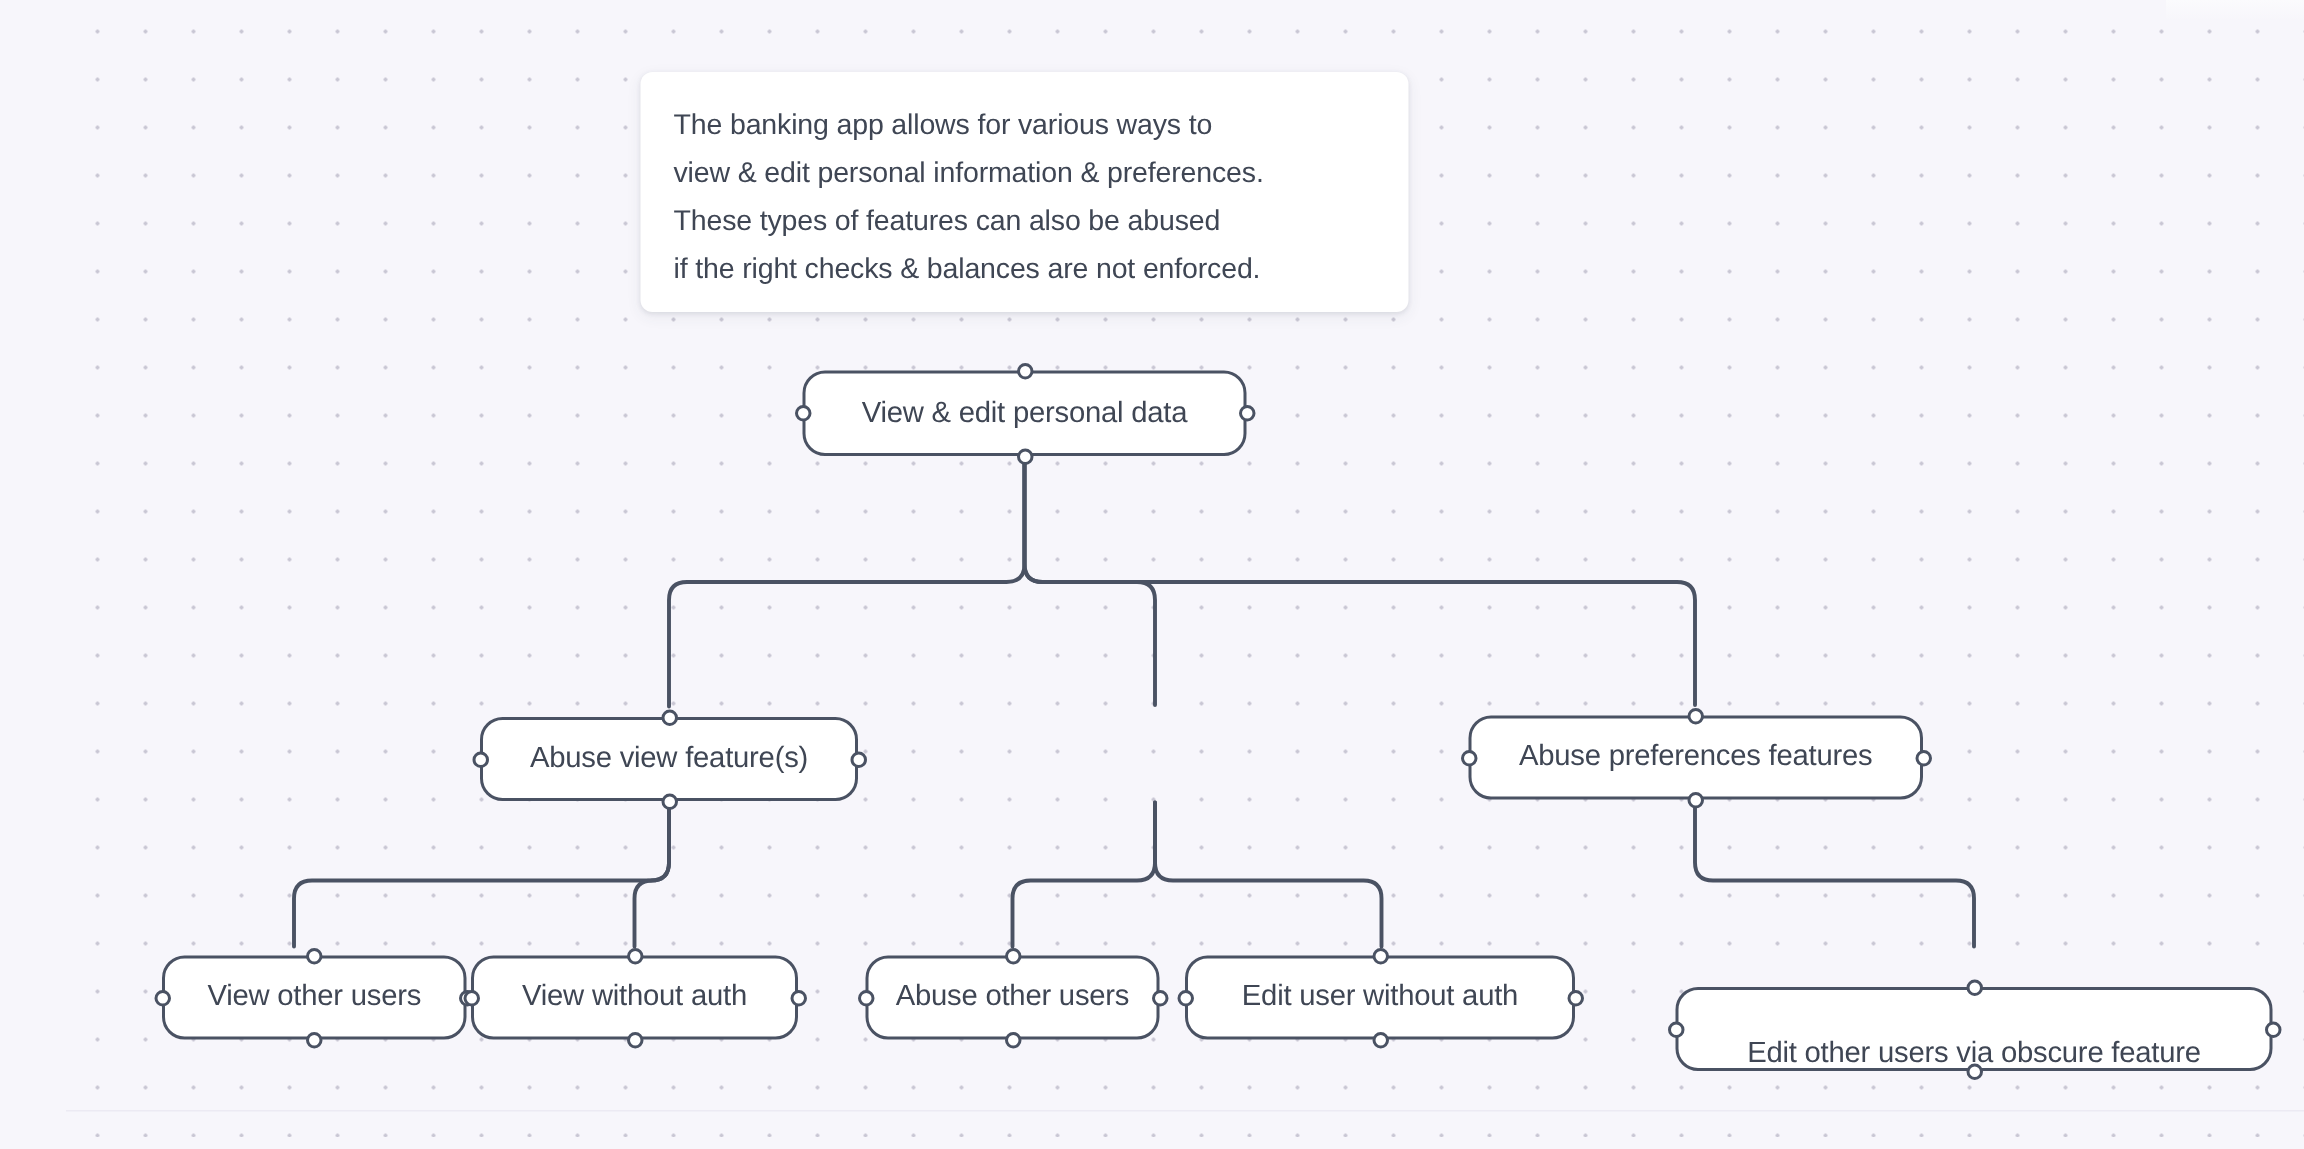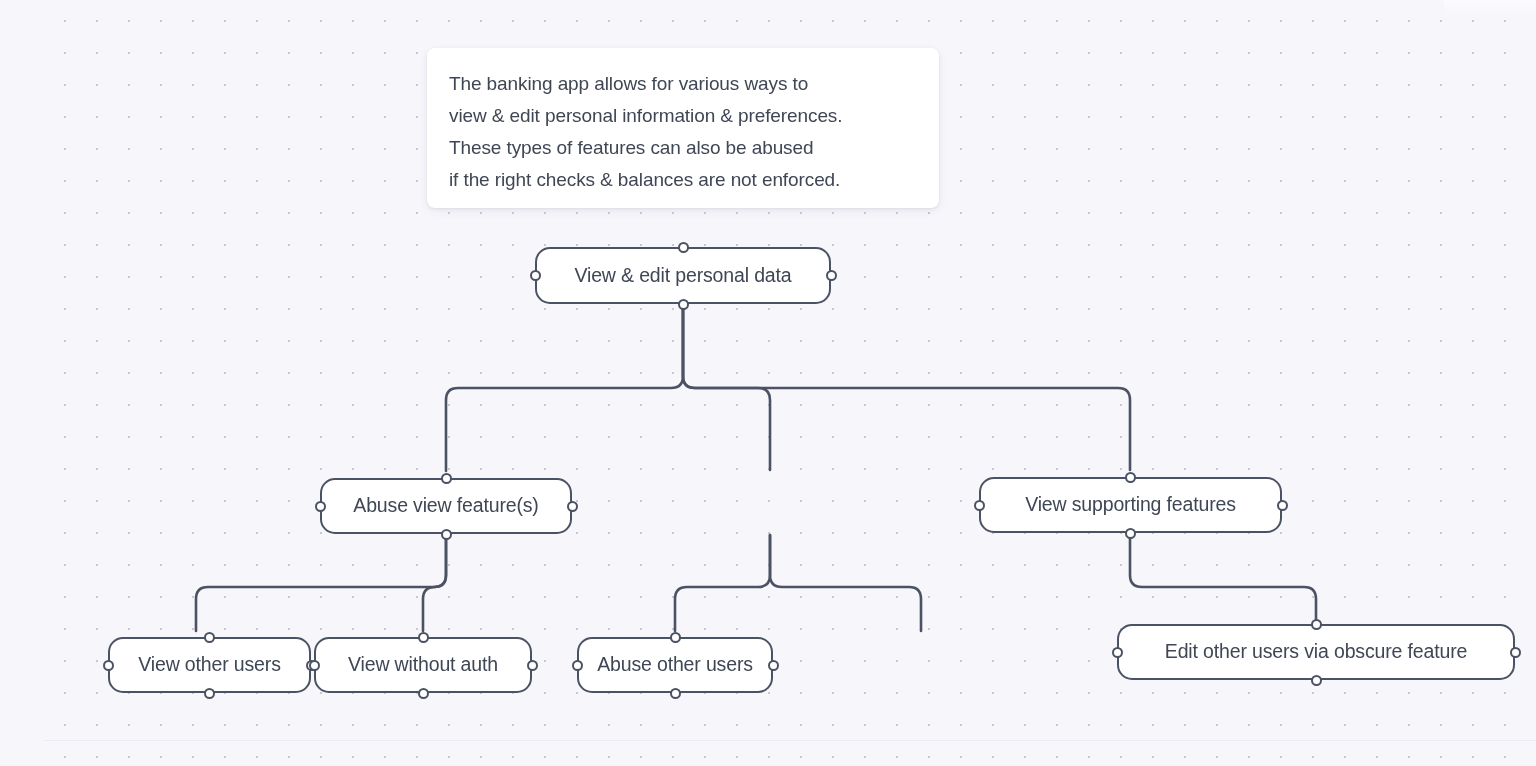--- a/index.html
+++ b/index.html
@@ -162,21 +162,21 @@
       <span class="handle left"></span>
     </div>
     <div class="node" style="left: 276px; top: 478px; width: 252px; height: 56px;">
       <span class="node-label">Abuse view feature(s)</span>
       <span class="handle top"></span>
       <span class="handle right"></span>
       <span class="handle bottom"></span>
       <span class="handle left"></span>
     </div>
     <div class="node" style="left: 935px; top: 477px; width: 303px; height: 56px;">
-      <span class="node-label">View supporting features</span>
+      <span class="node-label">Abuse preferences features</span>
       <span class="handle top"></span>
       <span class="handle right"></span>
       <span class="handle bottom"></span>
       <span class="handle left"></span>
     </div>
     <div class="node" style="left: 64px; top: 637px; width: 203px; height: 56px; text-align: center;">
       <span class="node-label">View other users</span>
       <span class="handle top"></span>
       <span class="handle right"></span>
       <span class="handle bottom"></span>
@@ -189,20 +189,27 @@
       <span class="handle bottom"></span>
       <span class="handle left"></span>
     </div>
     <div class="node" style="left: 533px; top: 637px; width: 196px; height: 56px;">
       <span class="node-label">Abuse other users</span>
       <span class="handle top"></span>
       <span class="handle right"></span>
       <span class="handle bottom"></span>
       <span class="handle left"></span>
     </div>
-    <div class="node" style="left: 1073px; top: 624px; width: 398px; height: 56px;">
+    <div class="node" style="left: 746px; top: 637px; width: 260px; height: 56px;">
+      <span class="node-label">Edit user without auth</span>
+      <span class="handle top"></span>
+      <span class="handle right"></span>
+      <span class="handle bottom"></span>
+      <span class="handle left"></span>
+    </div>
+    <div class="node" style="left: 1073px; top: 658px; width: 398px; height: 56px; align-items: flex-end;">
       <span class="node-label">Edit other users via obscure feature</span>
       <span class="handle top"></span>
       <span class="handle right"></span>
       <span class="handle bottom"></span>
       <span class="handle left"></span>
     </div>
   </div>
 
 </body></html>

